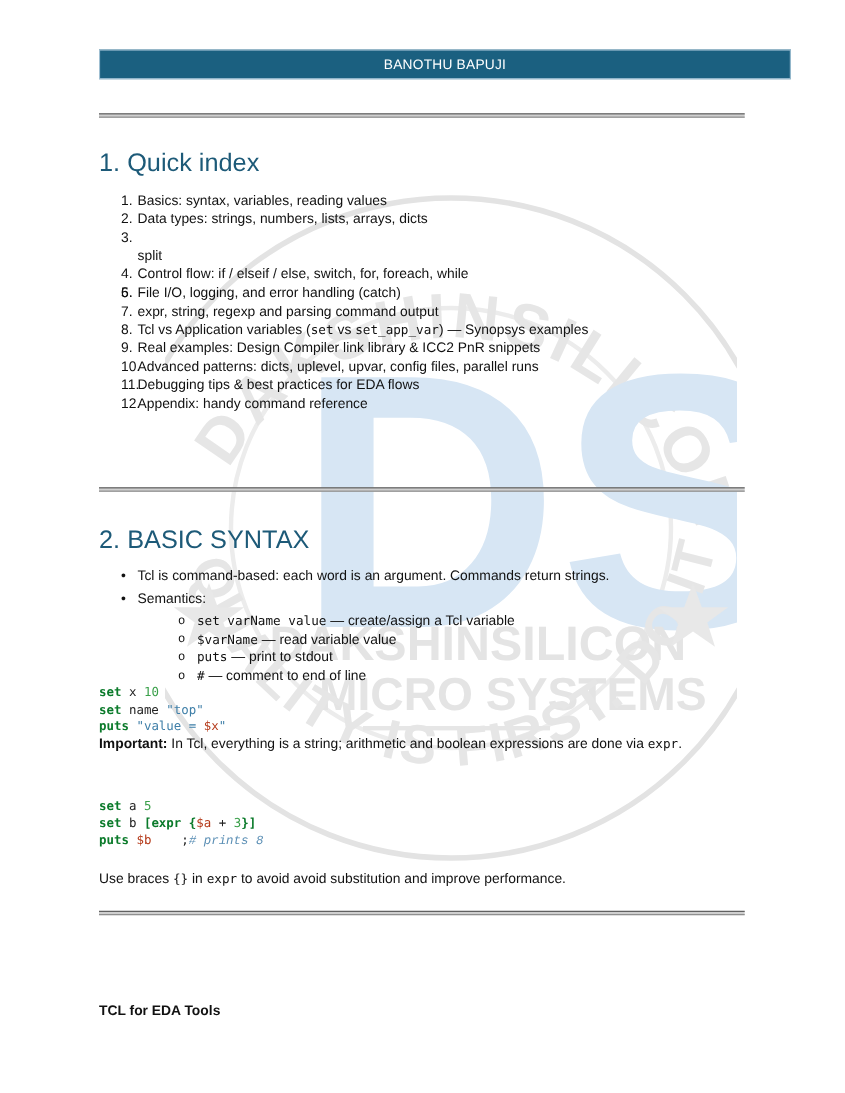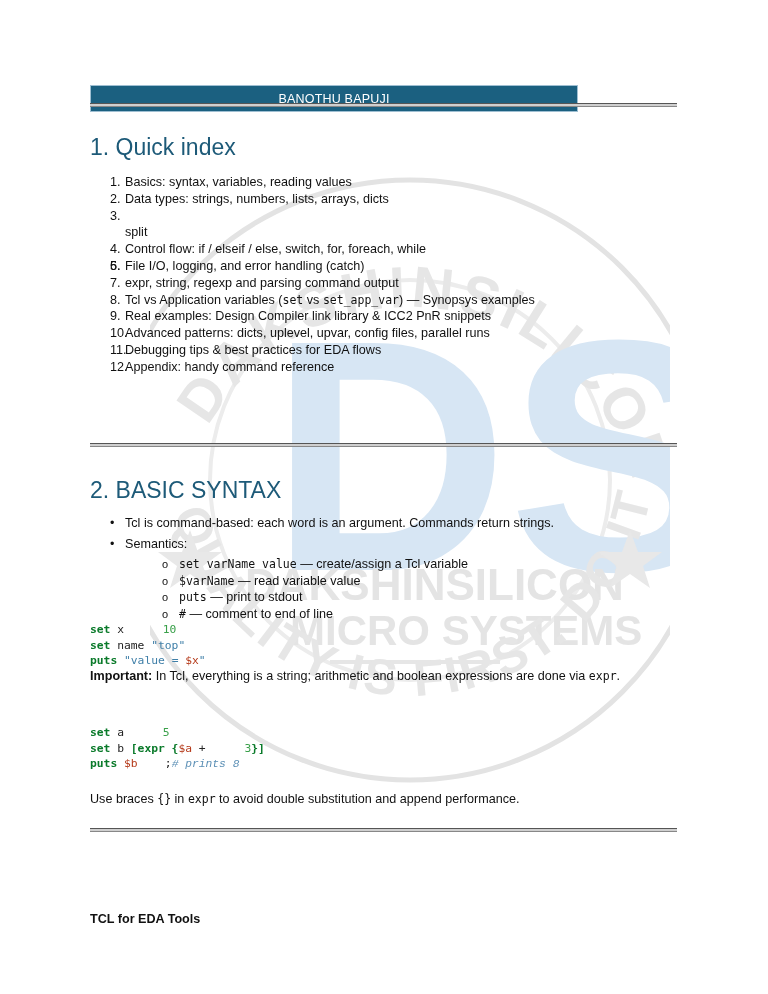--- a/index.html
+++ b/index.html
@@ -2,23 +2,23 @@
 <html><head>
 <meta charset="utf-8">
 <style>
   html, body { margin: 0; padding: 0; background: #ffffff; }
   body { width: 768px; height: 994px; position: relative; overflow: hidden;
          font-family: "Liberation Sans", sans-serif; color: #111; }
   .page { position: absolute; left: 0; top: 0; width: 768px; height: 994px; }
 
   .watermark { position: absolute; left: 150px; top: 140px; width: 520px; height: 700px; pointer-events: none; z-index: 0; }
 
-  .header-bar { position: absolute; left: 90px; top: 45px; width: 488px; height: 27px;
+  .header-bar { position: absolute; left: 90px; top: 45px; width: 629px; height: 27px;
                 background: #1b6080; border: 1px solid #9fbfd2; box-sizing: border-box;
-                display: flex; align-items: center; justify-content: center; z-index: 2; margin-top: 40px; }
+                display: flex; align-items: center; justify-content: center; z-index: 2; }
   .header-bar span { color: #ffffff; font-size: 12.5px; letter-spacing: 0.2px; }
 
   .sep { position: absolute; left: 90px; width: 587px; height: 4px; z-index: 2;
          border-top: 1.5px solid #555; border-bottom: 1.5px solid #888; box-sizing: border-box; background: #cfcfcf; }
 
   .content { position: absolute; left: 90px; top: 0; width: 590px; z-index: 1; }
 
   h1.sec { position: absolute; left: 0; margin: 0; font-weight: normal; color: #1d5a78;
            font-size: 23px; font-family: "Liberation Sans", sans-serif; white-space: nowrap; }
 
@@ -31,21 +31,21 @@
   ul.bul { position: absolute; left: 0; margin: 0; padding: 0; list-style: none; width: 580px; }
   ul.bul li { font-size: 12.6px; line-height: 18px; position: relative; padding-left: 35px; }
   ul.bul li .dot { position: absolute; left: 20px; top: 0; }
 
   ul.sub { list-style: none; margin: 0; padding: 0; }
   ul.sub li { font-size: 12.6px; line-height: 16.5px; position: relative; padding-left: 89px; }
   ul.sub li .circ { position: absolute; left: 72px; top: 0; font-size: 11px; }
 
   .code { position: absolute; left: 0; margin: 0; font-family: "DejaVu Sans Mono", monospace; font-size: 11.3px; line-height: 15.5px; white-space: pre; }
   .kw { color: #0a7a2a; font-weight: bold; }
-  .num-lit { color: #3aa04a; margin-left: 32px; }
+  .num-lit { color: #3aa04a; }
   .str { color: #3f7fa8; }
   .var { color: #b53a1a; }
   .cmt { color: #5b8fb5; font-style: italic; font-family: Liberation Mono, monospace; }
   .plain { color: #222; }
 
   .para { position: absolute; left: 0; font-size: 12.6px; line-height: 16px; white-space: nowrap; }
   .para b { font-weight: bold; }
 
   .footer { position: absolute; left: 90px; top: 912px; font-size: 12.6px; font-weight: bold; z-index: 2; }
 </style>
@@ -116,19 +116,19 @@
       <li><span class="circ">o</span><span class="mono">puts</span><span> — print to stdout</span></li>
       <li><span class="circ">o</span><span class="mono">#</span><span> — comment to end of line</span></li>
     </ul>
 
     <div class="code" style="top:622px"><div><span class="kw">set</span><span class="plain"> x </span><span class="num-lit">10</span></div><div><span class="kw">set</span><span class="plain"> name </span><span class="str">"top"</span></div><div><span class="kw">puts</span><span class="str"> "value = </span><span class="var">$x</span><span class="str">"</span></div></div>
 
     <div class="para" style="top:668px"><b>Important:</b><span> In Tcl, everything is a string; arithmetic and boolean expressions are done via </span><span class="mono">expr</span><span>.</span></div>
 
     <div class="code" style="top:725px"><div><span class="kw">set</span><span class="plain"> a </span><span class="num-lit">5</span></div><div><span class="kw">set</span><span class="plain"> b </span><span class="kw">[expr {</span><span class="var">$a</span><span class="plain"> + </span><span class="num-lit">3</span><span class="kw">}]</span></div><div><span class="kw">puts</span><span class="plain"> </span><span class="var">$b</span><span class="plain">    ;</span><span class="cmt"># prints 8</span></div></div>
 
-    <div class="para" style="top:791px"><span>Use braces </span><span class="mono">{}</span><span> in </span><span class="mono">expr</span><span> to avoid double substitution and append performance.</span></div>
+    <div class="para" style="top:791px"><span>Use braces </span><span class="mono">{}</span><span> in </span><span class="mono">expr</span><span> to avoid avoid substitution and improve performance.</span></div>
   </div>
 
   <div class="sep" style="top:828px"></div>
 
   <div class="footer">TCL for EDA Tools</div>
 </div>
 
 </body></html>

